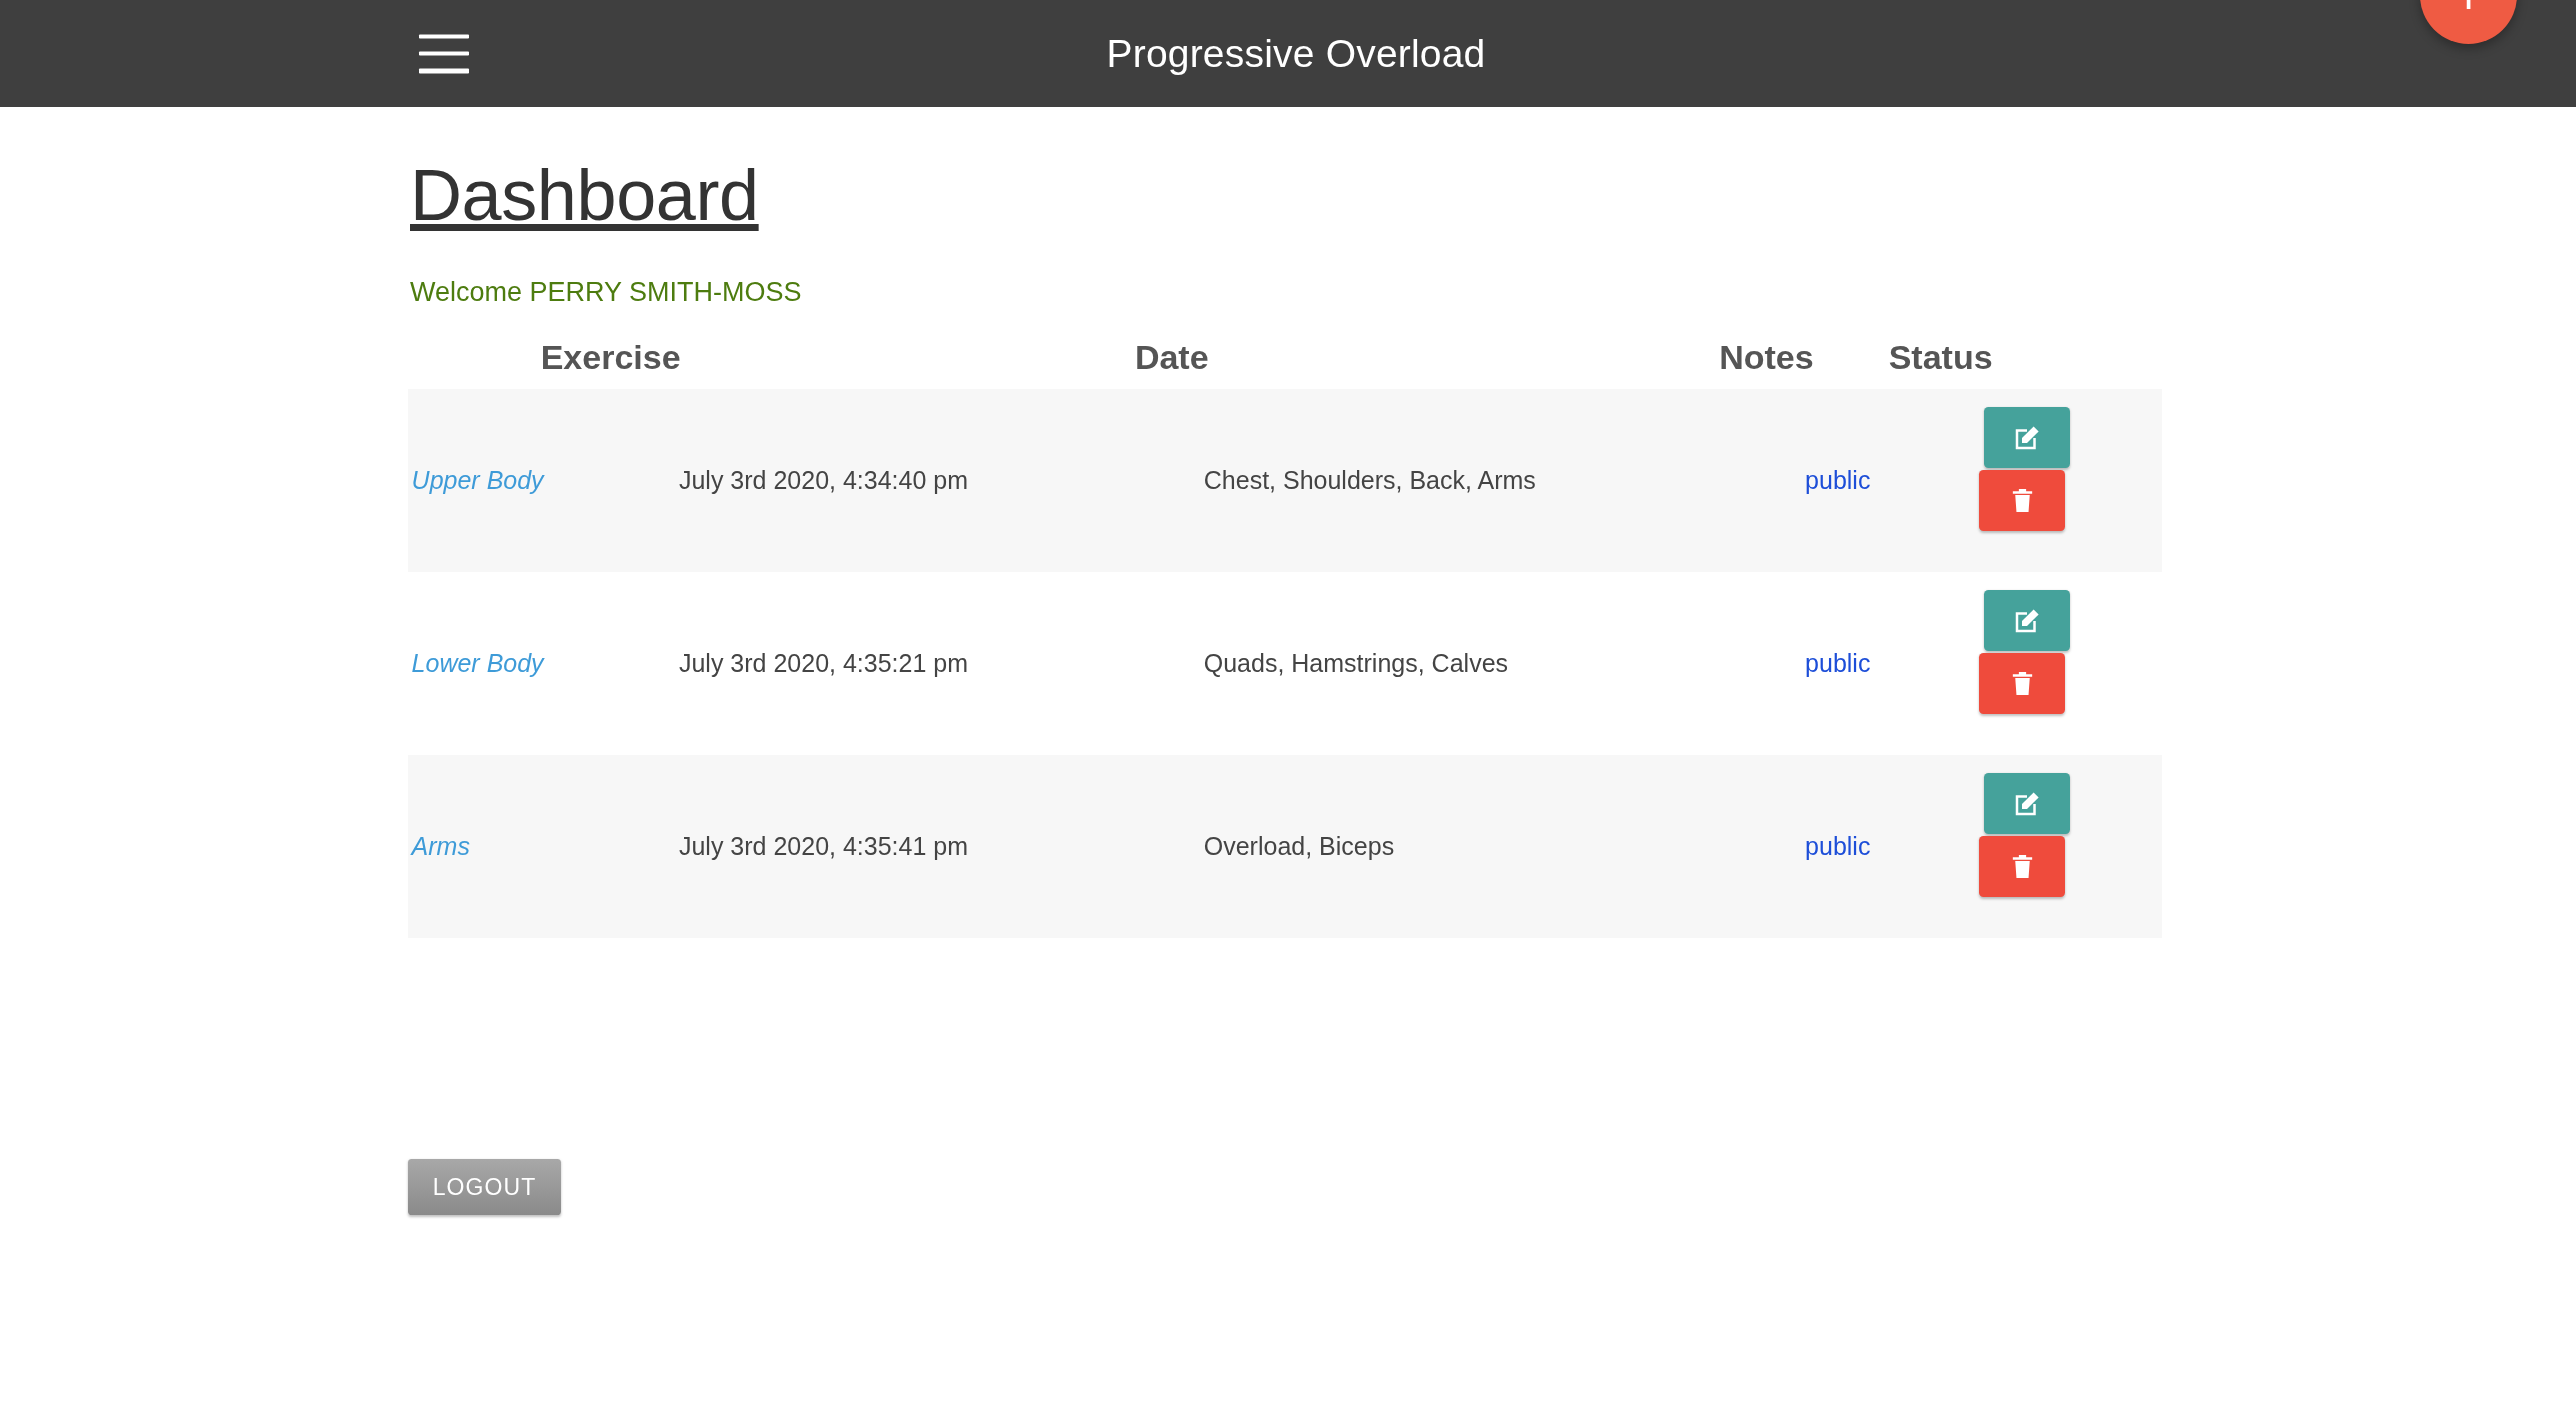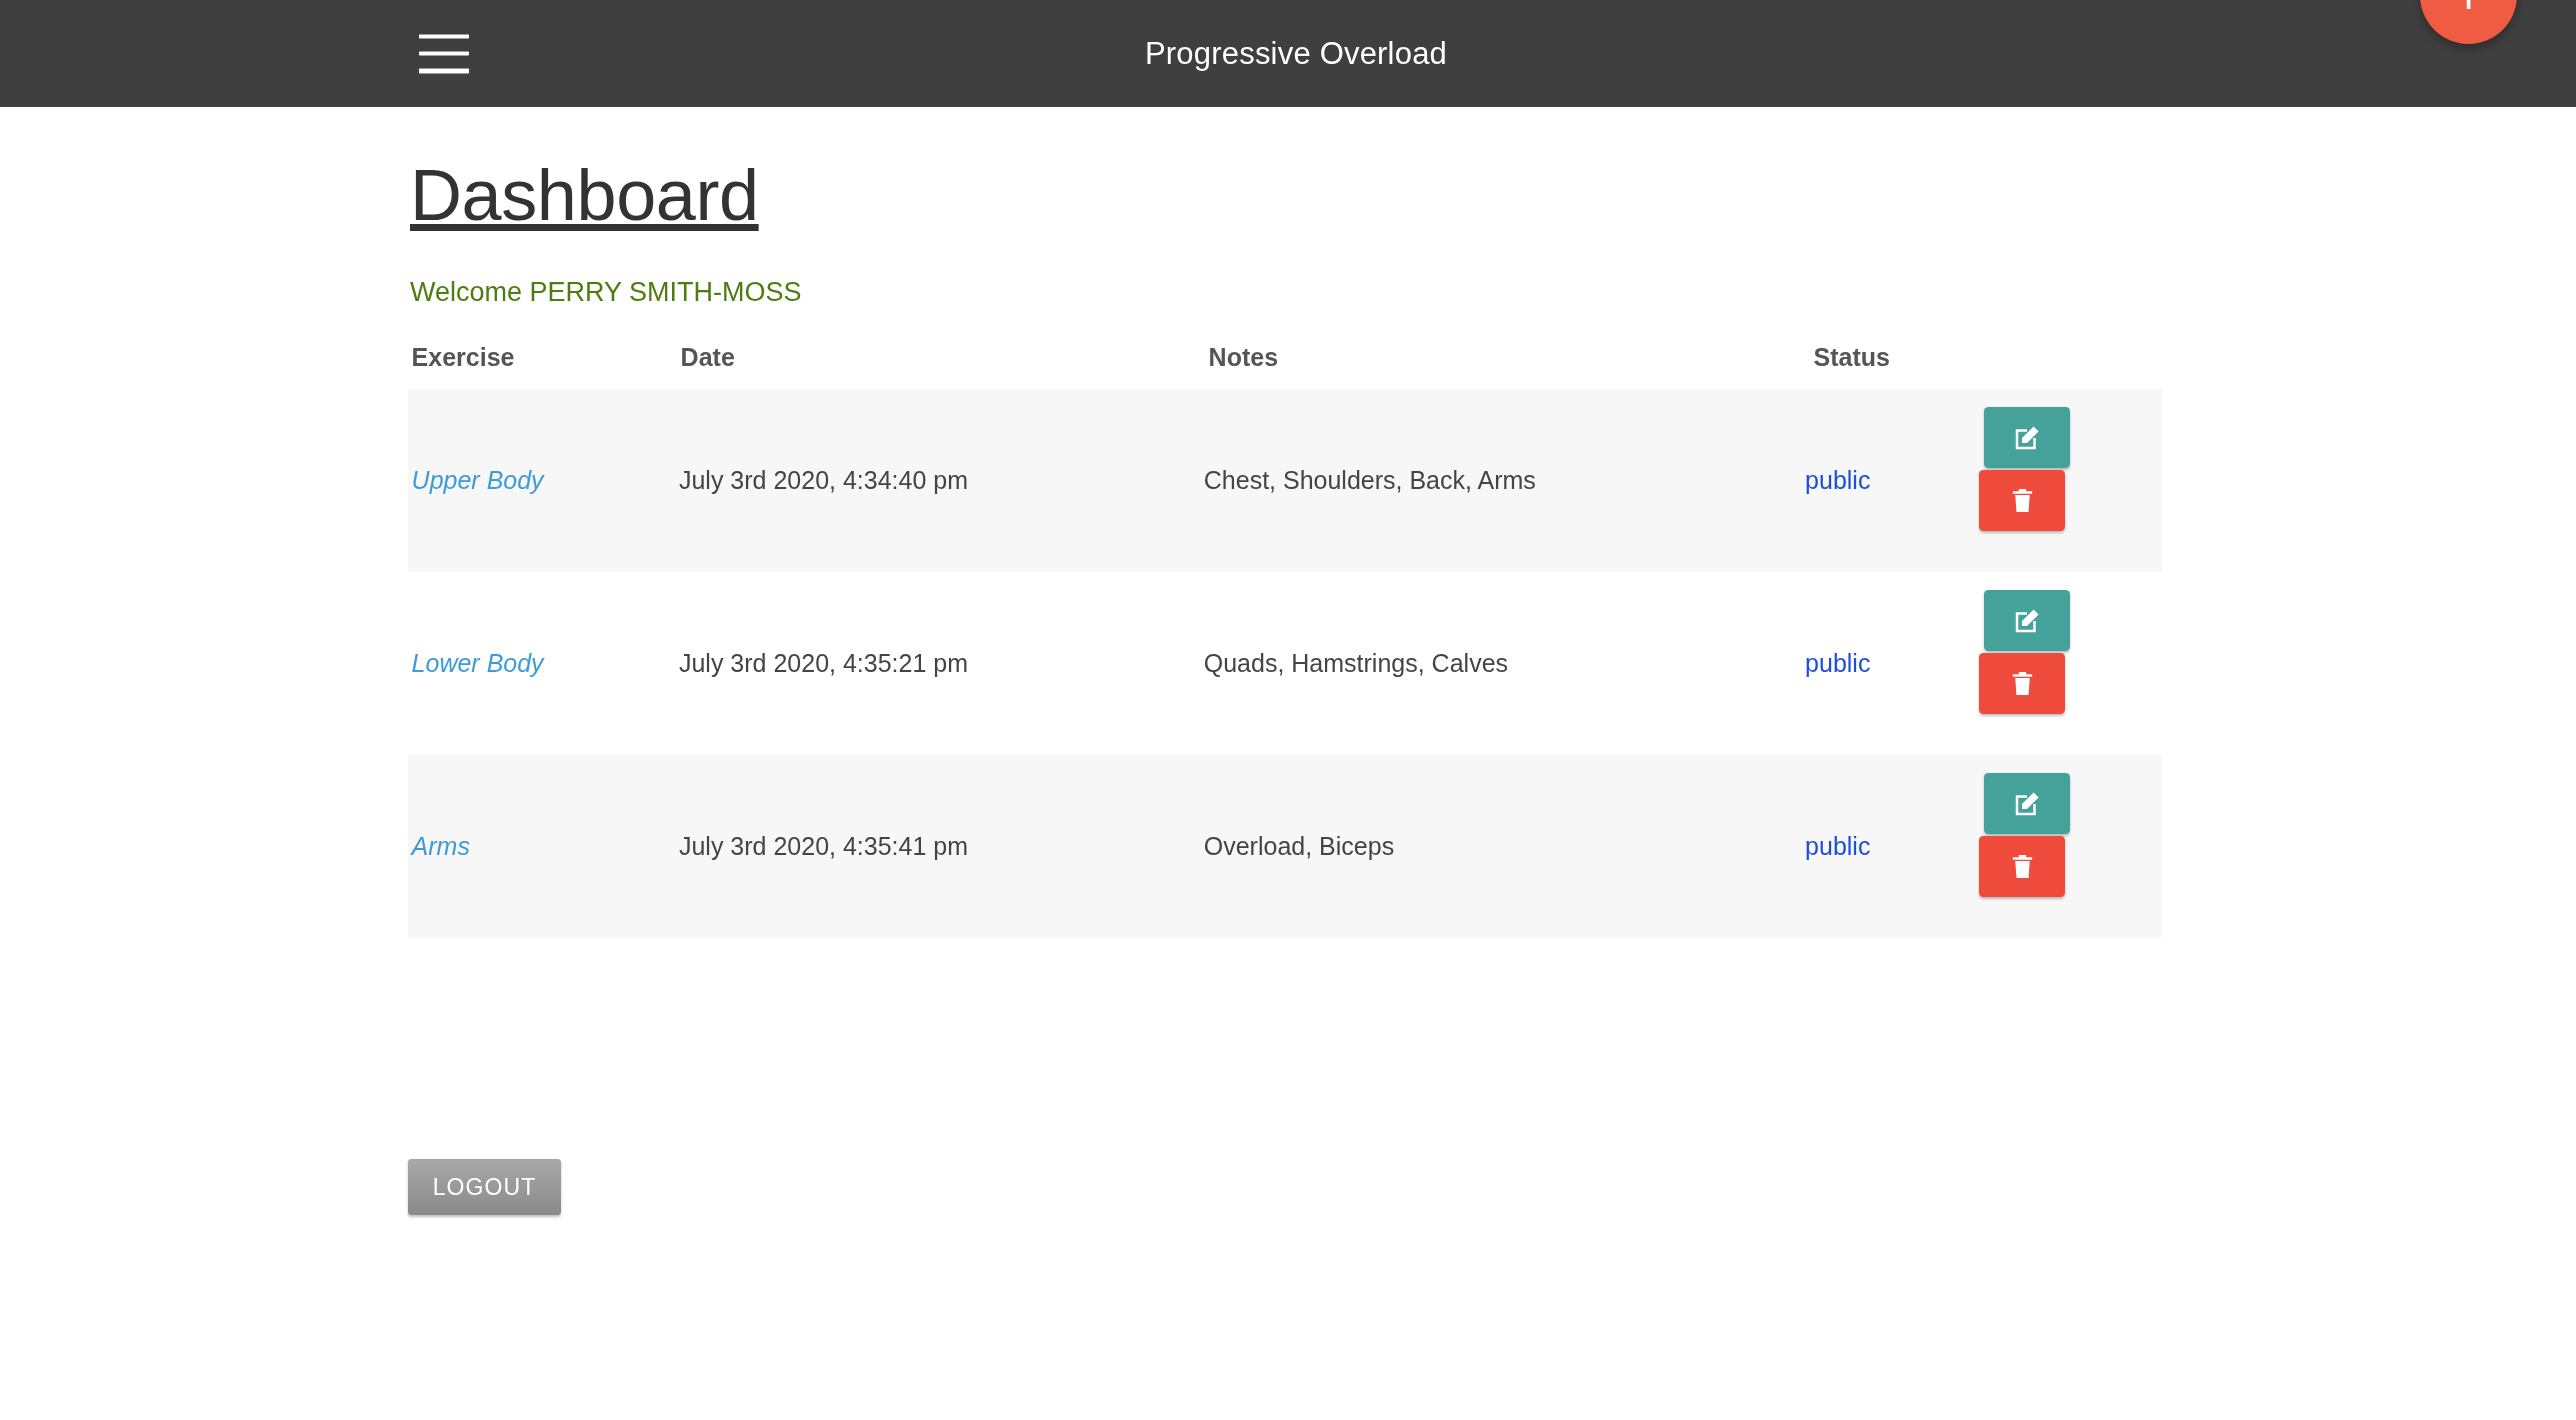--- a/index.html
+++ b/index.html
@@ -41,21 +41,21 @@
     display: block;
     height: 4.5px;
     width: 100%;
     background: #ffffff;
     border-radius: 0.9px;
   }
   .appbar-title {
     width: 100%;
     text-align: center;
     color: #ffffff;
-    font-size: 31px;
+    font-size: 39px;
     font-weight: 400;
     letter-spacing: 0.2px;
     padding-left: 16px;
   }
 
   
   .content {
     position: relative;
     padding: 0;
   }
@@ -84,23 +84,24 @@
     top: 219px;
     width: 1754px;
   }
   .thead {
     display: flex;
     align-items: center;
     height: 63px;
     padding-left: 3.6px;
   }
   .thead .cell {
-    font-size: 25px;
+    font-size: 34px;
     font-weight: bold;
     color: #555555;
+    text-align: right;
   }
   .col-exercise { width: 269px; }
   .col-date { width: 528px; }
   .col-notes { width: 605px; }
   .col-status { width: 179px; }
   .col-actions { flex: 1; display: flex; justify-content: flex-start; }
 
   .trow {
     display: flex;
     align-items: center;

